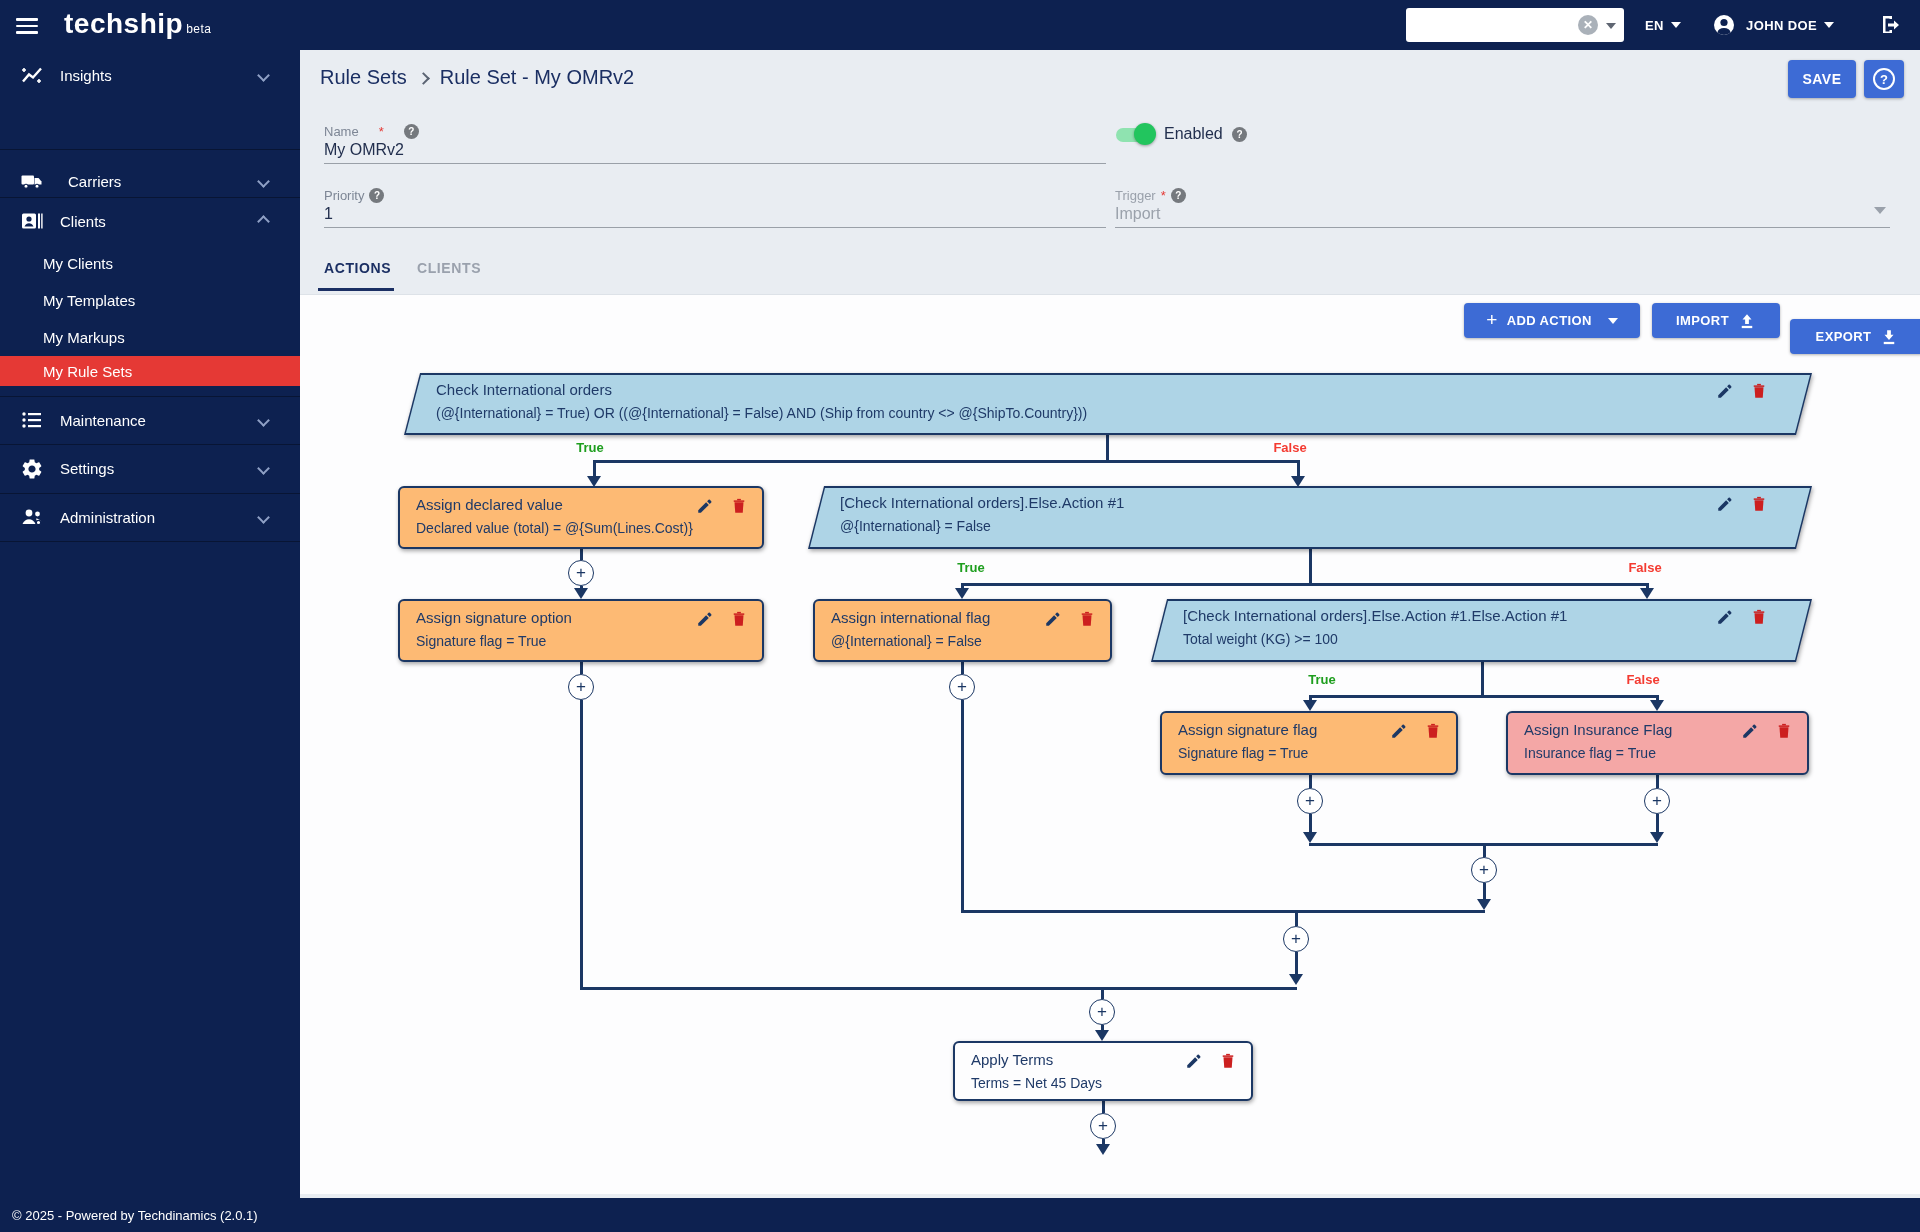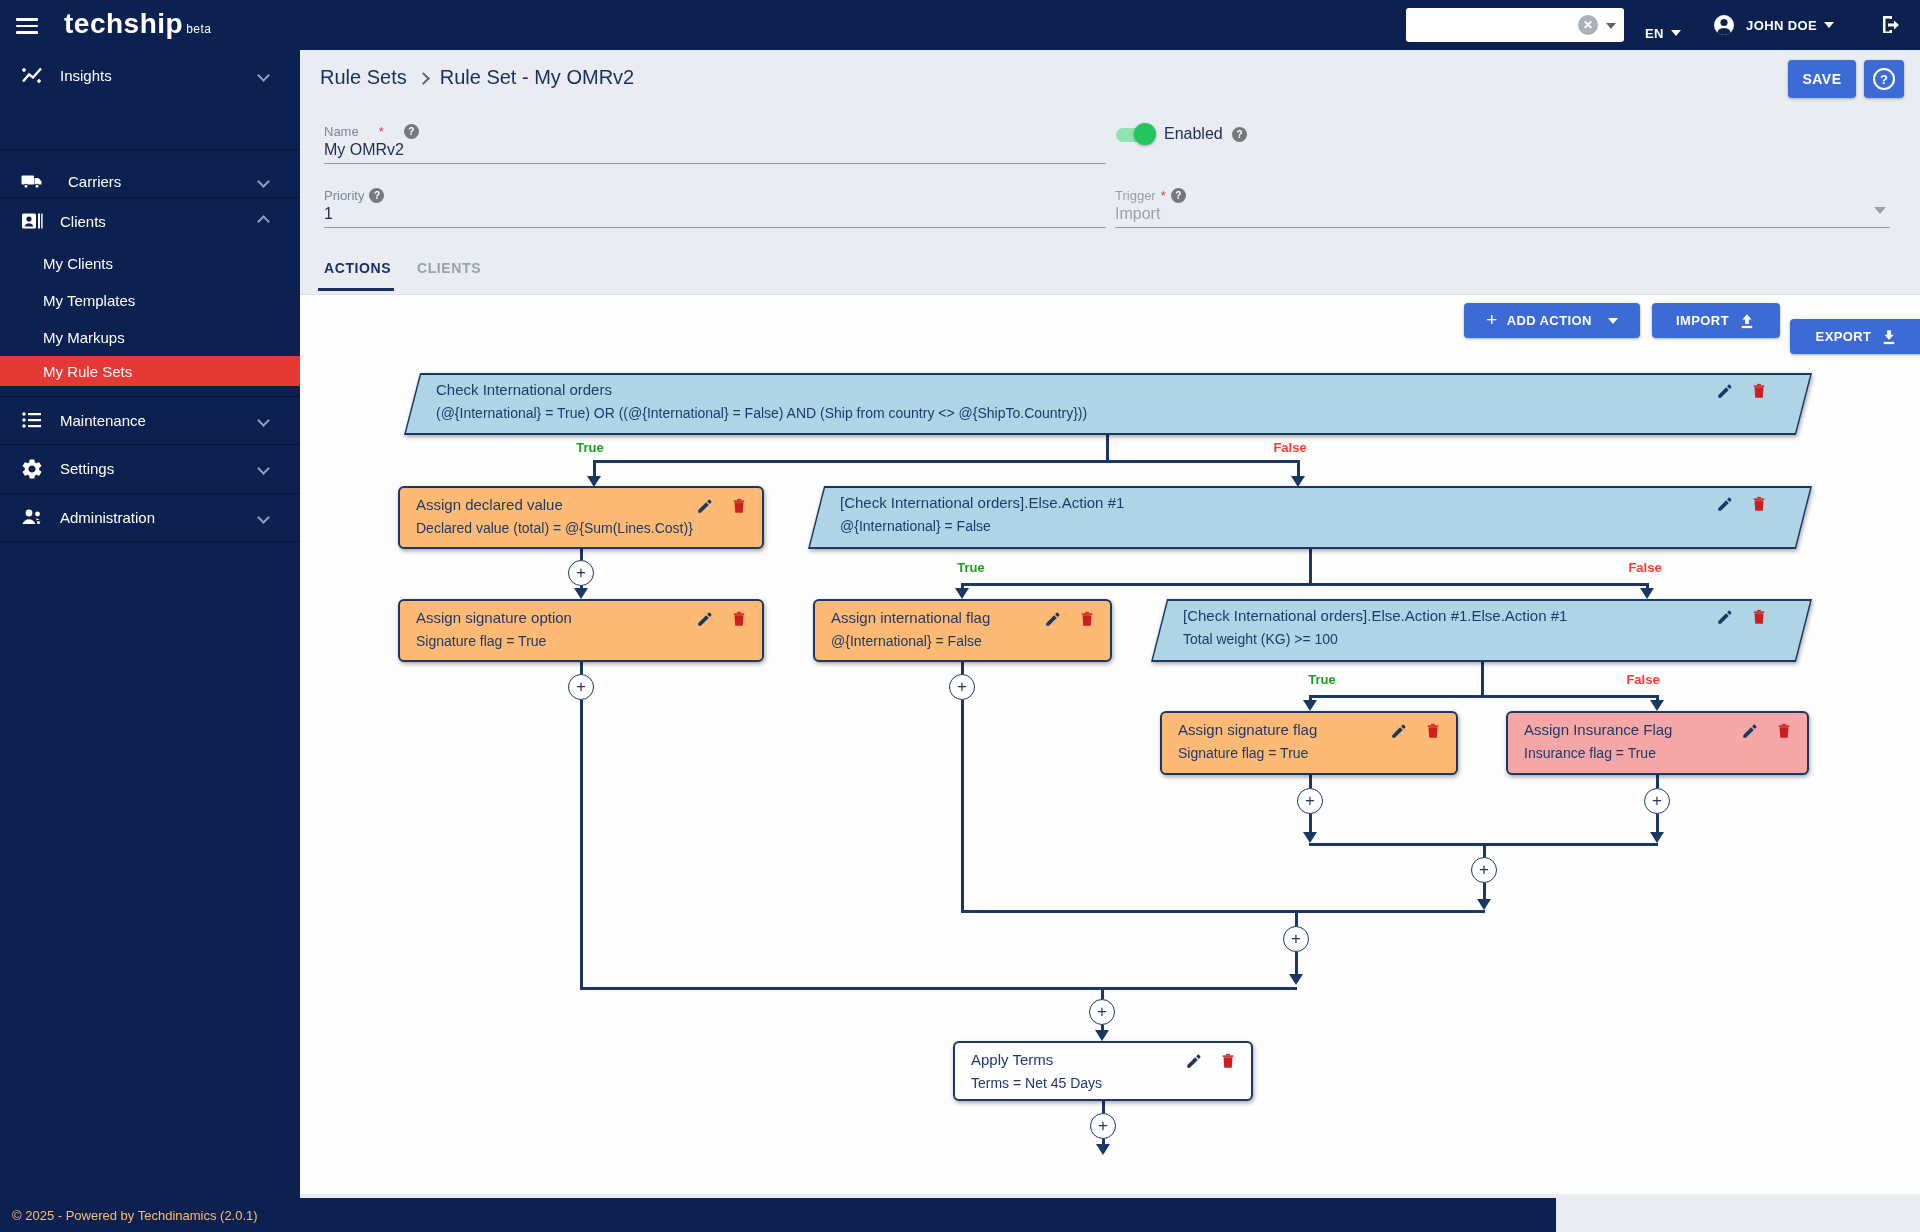--- a/index.html
+++ b/index.html
@@ -24,21 +24,21 @@
   .sidebar { position:absolute; left:0; top:50px; width:300px; height:1148px; background:#0d2150; z-index:20; }
   .nav-item { position:absolute; left:0; width:300px; display:flex; align-items:center; color:#fff; font-size:15px; font-weight:500; cursor:pointer; }
   .nav-item .nico { width:24px; height:24px; margin-left:20px; margin-right:16px; flex:0 0 auto; }
   .nav-chevron { position:absolute; right:32px; width:9px; height:9px; border-right:2px solid #8fa0c5; border-bottom:2px solid #8fa0c5; transform:rotate(45deg); }
   .nav-chevron.up { transform:rotate(-135deg); }
   .nav-sub { position:absolute; left:0; width:300px; display:flex; align-items:center; padding-left:43px; color:#fff; font-size:15px; font-weight:500; cursor:pointer; }
   .nav-sub.active { background:#e53935; }
   .nav-sep { position:absolute; left:0; width:300px; height:1px; background:rgba(0,0,0,.35); }
 
   
-  .footer { position:absolute; left:0; top:1198px; width:1556px; height:34px; background:#0d2150; color:#fdba74; font-size:13px; display:flex; align-items:center; padding-left:12px; z-index:25; }
+  .footer { position:absolute; left:0; top:1198px; width:1920px; height:34px; background:#0d2150; color:#ffffff; font-size:13px; display:flex; align-items:center; padding-left:12px; z-index:25; }
 
   
   .breadcrumb { position:absolute; left:320px; top:66px; display:flex; align-items:center; gap:12px; font-size:20px; color:#1b2f63; font-weight:500; }
   .crumb-chev { width:9px; height:9px; border-right:2.5px solid #5a6372; border-bottom:2.5px solid #5a6372; transform:rotate(-45deg); margin-top:2px; }
   .btn-blue { background:#3d6bd5; color:#fff; border:none; border-radius:4px; font-weight:700; font-family:"Liberation Sans",sans-serif; cursor:pointer; box-shadow:0 1px 3px rgba(0,0,0,.3); }
   .save-btn { position:absolute; left:1788px; top:60px; width:68px; height:38px; font-size:14px; letter-spacing:.5px; }
   .help-btn { position:absolute; left:1864px; top:60px; width:40px; height:38px; display:flex; align-items:center; justify-content:center; }
   .help-ring { width:22px; height:22px; border:2px solid #fff; border-radius:50%; color:#fff; font-size:13px; font-weight:700; text-align:center; line-height:20px; }
 
   
@@ -99,21 +99,21 @@
         <span></span>
         <span></span>
         <span></span>
       </div>
     <div class="brand"><b>techship</b><span class="beta">beta</span></div>
     <div class="searchbox">
       <input type="text" value="" style="">
       <div class="clear-circle">✕</div>
       <div class="search-caret"></div>
     </div>
-    <div class="tb-item" style="left:1645px;margin-top:8px;">
+    <div class="tb-item" style="left:1645px;">
       <span>EN</span>
       <span class="caret-down-w"></span>
     </div>
     <div class="tb-item" style="left:1712px;">
       <svg class="nico" width="24" height="24" viewBox="0 0 24 24">
         <defs>
             <clipPath id="uc">
               <circle cx="12" cy="12" r="10"></circle>
             </clipPath>
           </defs>

